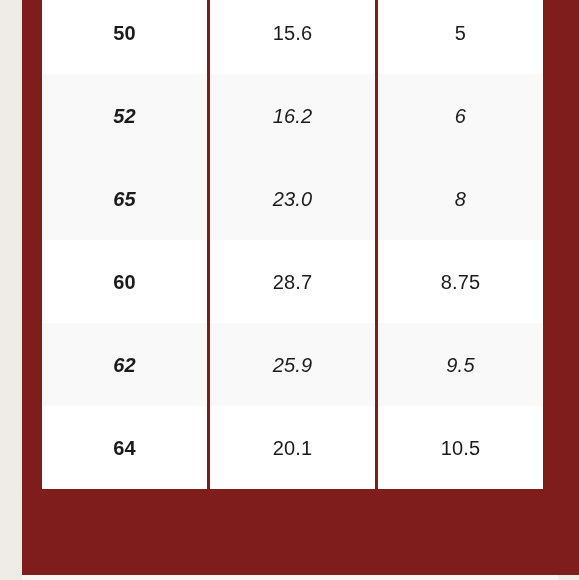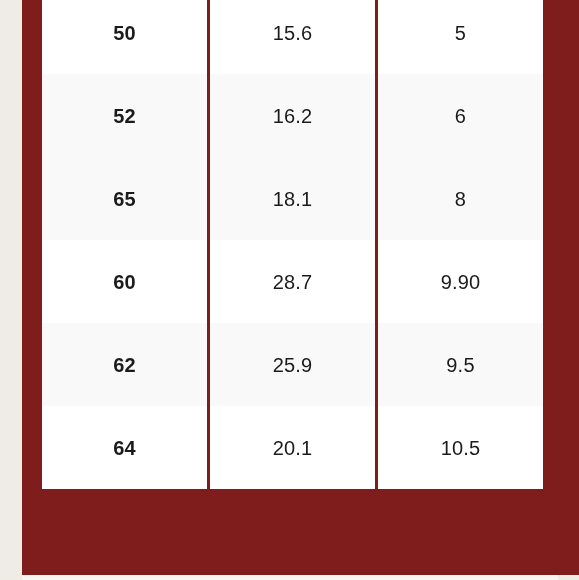--- a/index.html
+++ b/index.html
@@ -61,20 +61,21 @@
     text-align: center;
     vertical-align: middle;
     color: #1b1b1b;
     font-size: 20px;
     line-height: 1;
     letter-spacing: 0.2px;
     background: #ffffff;
   }
   #size-table tr.zebra td {
     background: #f9f9f9;
+    font-style: italic;
   }
 
   #size-table td.col-size {
     width: 165px;
     font-weight: 700;
     font-size: 20px;
   }
   #size-table td.col-waist {
     width: 165px;
     font-weight: 400;
@@ -102,28 +103,28 @@
 
         <tr class="zebra">
           <td class="col-size">52</td>
           <td class="col-waist">16.2</td>
           <td class="col-inseam">6</td>
         </tr>
 
 
         <tr class="zebra">
           <td class="col-size">65</td>
-          <td class="col-waist">18.1</td>
+          <td class="col-waist">23.0</td>
           <td class="col-inseam">8</td>
         </tr>
 
         <tr>
           <td class="col-size">60</td>
           <td class="col-waist">28.7</td>
-          <td class="col-inseam">9.90</td>
+          <td class="col-inseam">8.75</td>
         </tr>
 
         <tr class="zebra">
           <td class="col-size">62</td>
           <td class="col-waist">25.9</td>
           <td class="col-inseam">9.5</td>
         </tr>
 
         <tr>
           <td class="col-size">64</td>

